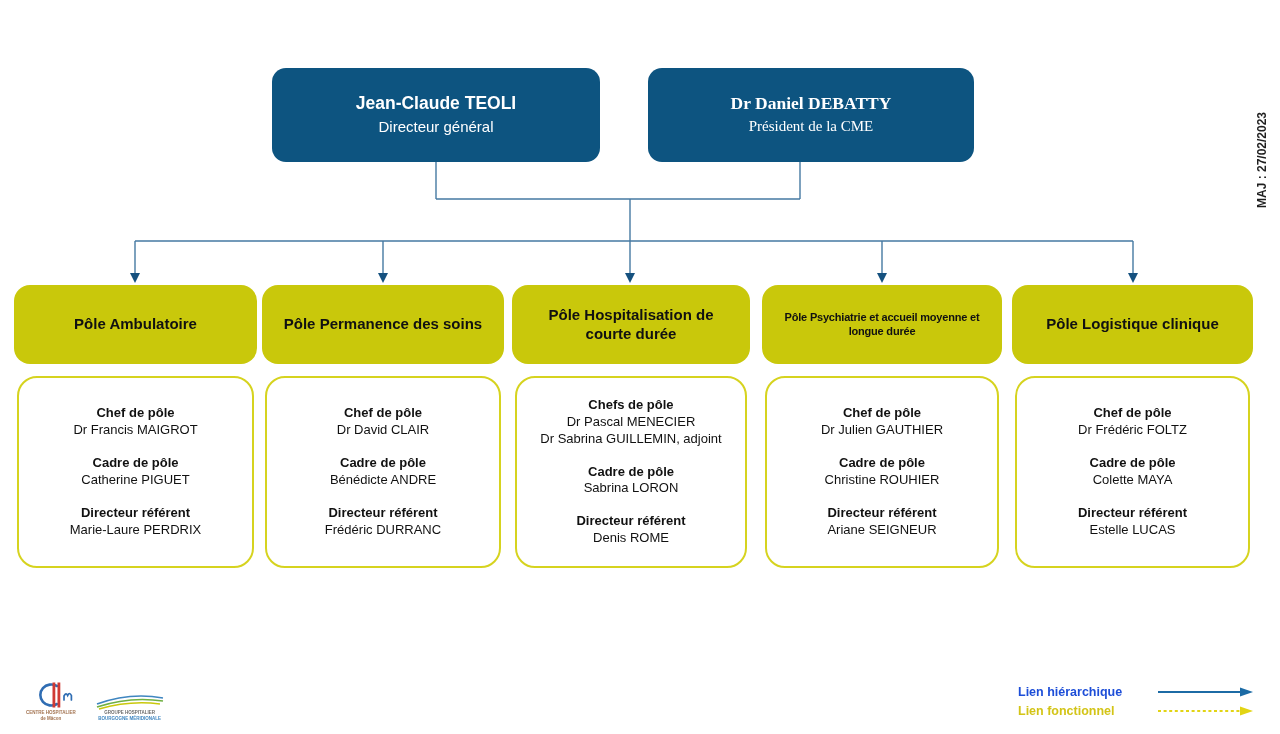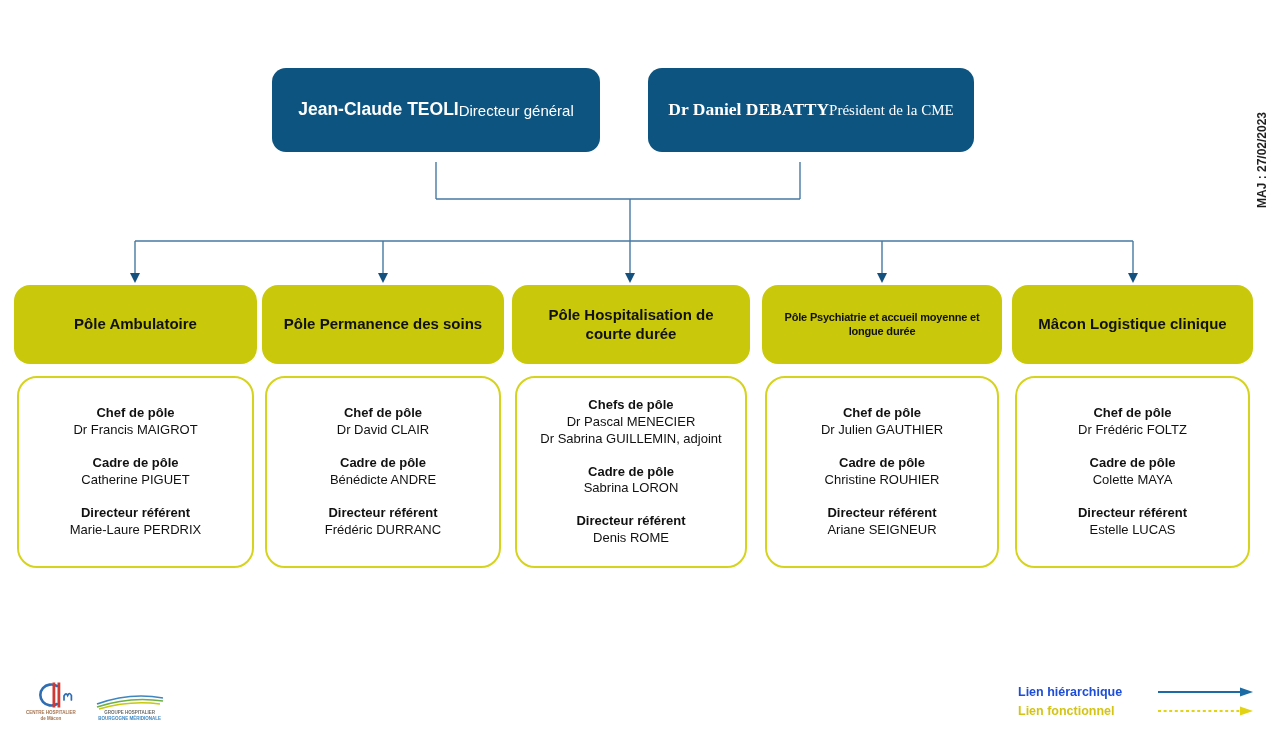--- a/index.html
+++ b/index.html
@@ -10,26 +10,26 @@
     width: 1280px;
     height: 734px;
     background: #ffffff;
     overflow: hidden;
   }
 
   
   .leader-box {
     position: absolute;
     top: 68px;
-    height: 84px;
+    height: 94px;
     background: #0d5480;
     border-radius: 14px;
     color: #ffffff;
     display: flex;
-    flex-direction: row;
+    flex-direction: column;
     align-items: center;
     justify-content: center;
     text-align: center;
   }
   .leader-box.pos1 { left: 272px; width: 328px; }
   .leader-box.pos2 { left: 648px; width: 326px; font-family: Liberation Serif, serif; }
   .leader-name { font-size: 17.5px; font-weight: bold; line-height: 1.25; }
   .leader-title { font-size: 15px; line-height: 1.3; margin-top: 2px; text-align: center; }
 
   
@@ -235,21 +235,21 @@
         <div class="pname">Christine ROUHIER</div>
       </div>
       <div class="sec">
         <div class="role">Directeur référent</div>
         <div class="pname">Ariane SEIGNEUR</div>
       </div>
     </div>
   </div>
 
   <div class="pole p5">
-    <div class="pole-header">Mâcon Logistique clinique</div>
+    <div class="pole-header">Pôle Logistique clinique</div>
     <div class="pole-card">
       <div class="sec">
         <div class="role">Chef de pôle</div>
         <div class="pname">Dr Frédéric FOLTZ</div>
       </div>
       <div class="sec">
         <div class="role">Cadre de pôle</div>
         <div class="pname">Colette MAYA</div>
       </div>
       <div class="sec">

